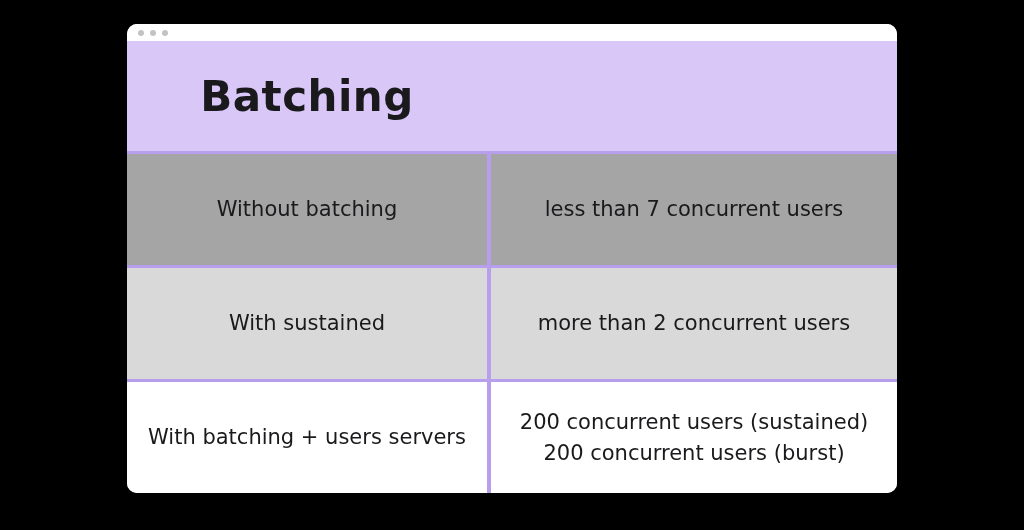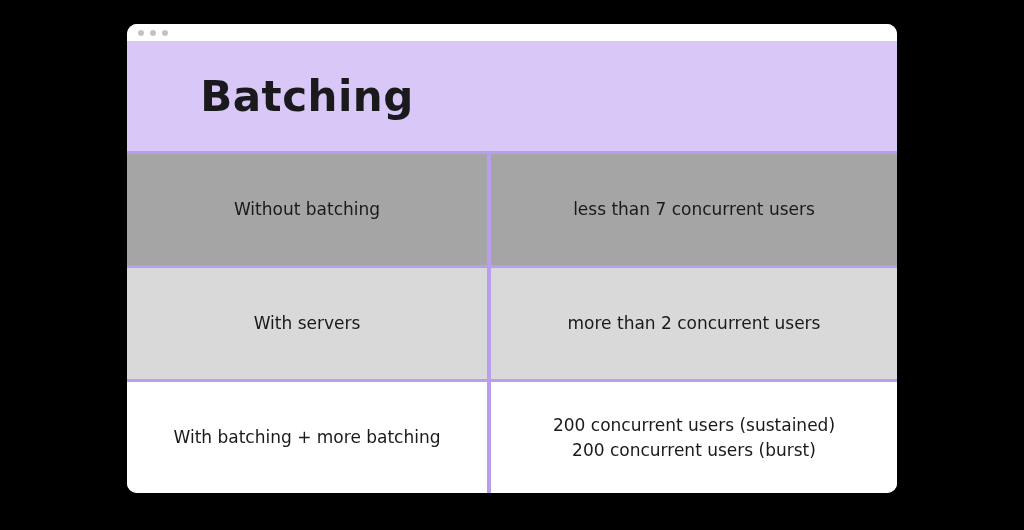--- a/index.html
+++ b/index.html
@@ -74,21 +74,21 @@
     padding:0 10px;
   }
   .cell-left{width:360px;flex:0 0 auto;}
   .cell-right{flex:1;border-left:4px solid var(--divider);}
   .header-label{
     font-size:42px;
     font-weight:700;
     letter-spacing:0.5px;
   }
   .body-label{
-    font-size:17px;
+    font-size:21px;
     line-height:1.45;
   }
 </style>
 </head>
 <body>
 
 <div class="window">
   <div class="titlebar">
     <span class="dot"></span>
     <span class="dot"></span>
@@ -107,30 +107,30 @@
       <div class="cell cell-left">
         <span class="body-label">Without batching</span>
       </div>
       <div class="cell cell-right">
         <span class="body-label">less than 7 concurrent users</span>
       </div>
     </div>
 
     <div class="row row-body row-2">
       <div class="cell cell-left">
-        <span class="body-label">With servers</span>
+        <span class="body-label">With sustained</span>
       </div>
       <div class="cell cell-right">
         <span class="body-label">more than 2 concurrent users</span>
       </div>
     </div>
 
     <div class="row row-body row-3">
       <div class="cell cell-left">
-        <span class="body-label">With batching + more batching</span>
+        <span class="body-label">With batching + users servers</span>
       </div>
       <div class="cell cell-right">
         <span class="body-label">200 concurrent users (sustained)</span>
         <span class="body-label">200 concurrent users (burst)</span>
       </div>
     </div>
 
   </div>
 </div>
 

